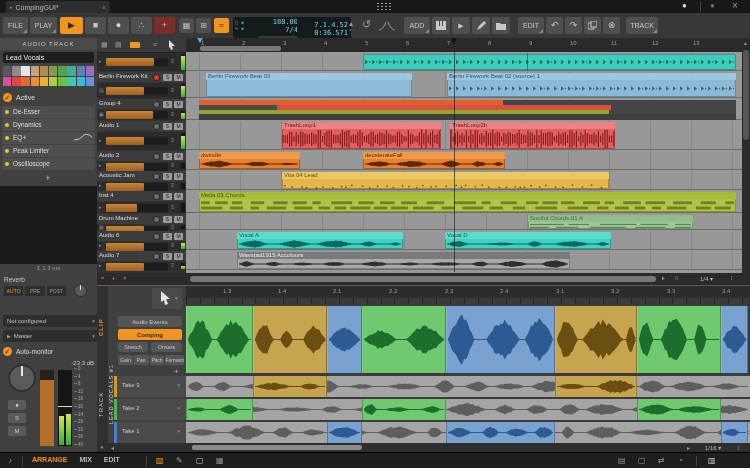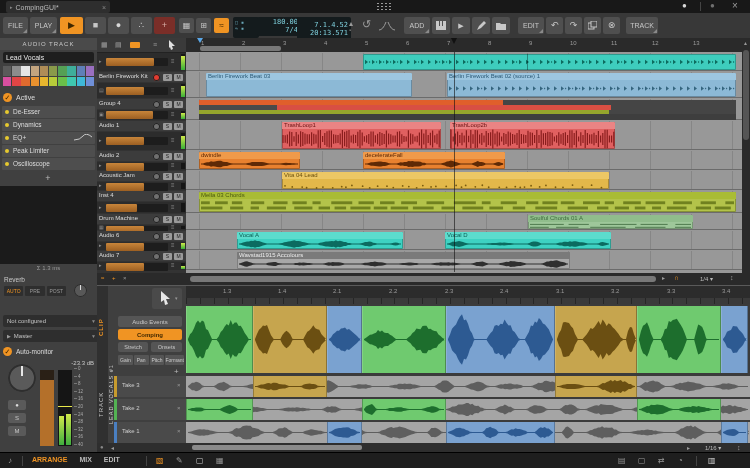--- a/index.html
+++ b/index.html
@@ -73,21 +73,21 @@
     <div class="disp" style="left:233px;top:4px;width:22px;height:17px;color:#6aa7b8;font-size:5px;text-align:left;padding:2px 2px;">
       <div>□ ▪</div>
         <div>≈ ▪</div>
       </div>
     <div class="disp" style="left:257px;top:4px;width:38px;height:17px;font-size:7px;padding:1px 3px;">
       <div>180.00</div>
       <div>7/4</div>
       </div>
     <div class="disp" style="left:297px;top:4px;width:48px;height:17px;font-size:7px;padding:4px 3px;">
       <div>7.1.4.52</div>
-      <div>20:13.571</div>
+      <div>0:36.571</div>
       </div>
     <div class="abs" style="left:349px;top:6px;font-size:8px;color:#9a9a9a;">▴</div>
     <div class="abs" style="left:349px;top:14px;font-size:6px;color:#6f6f6f;">▪</div>
     <div class="abs" style="left:362px;top:5px;font-size:11px;color:#9a9a9a;">↺</div>
     <div class="abs" style="left:378px;top:8px;width:18px;height:10px;">
       <svg width="18" height="10">
         <path d="M1,9 Q5,9 8,1" stroke="#9a9a9a" fill="none" stroke-width="1"></path>
         <path d="M10,1 Q13,9 17,9" stroke="#9a9a9a" fill="none" stroke-width="1"></path>
         </svg>
       </div>

